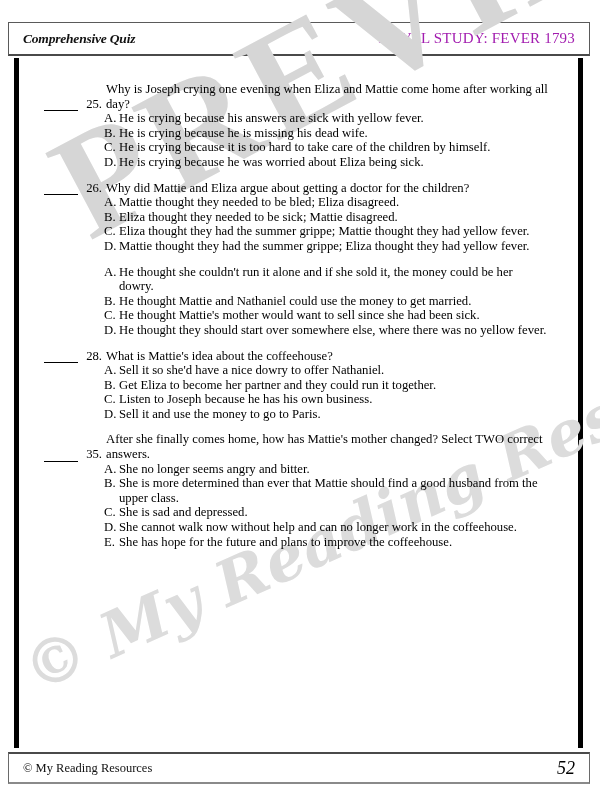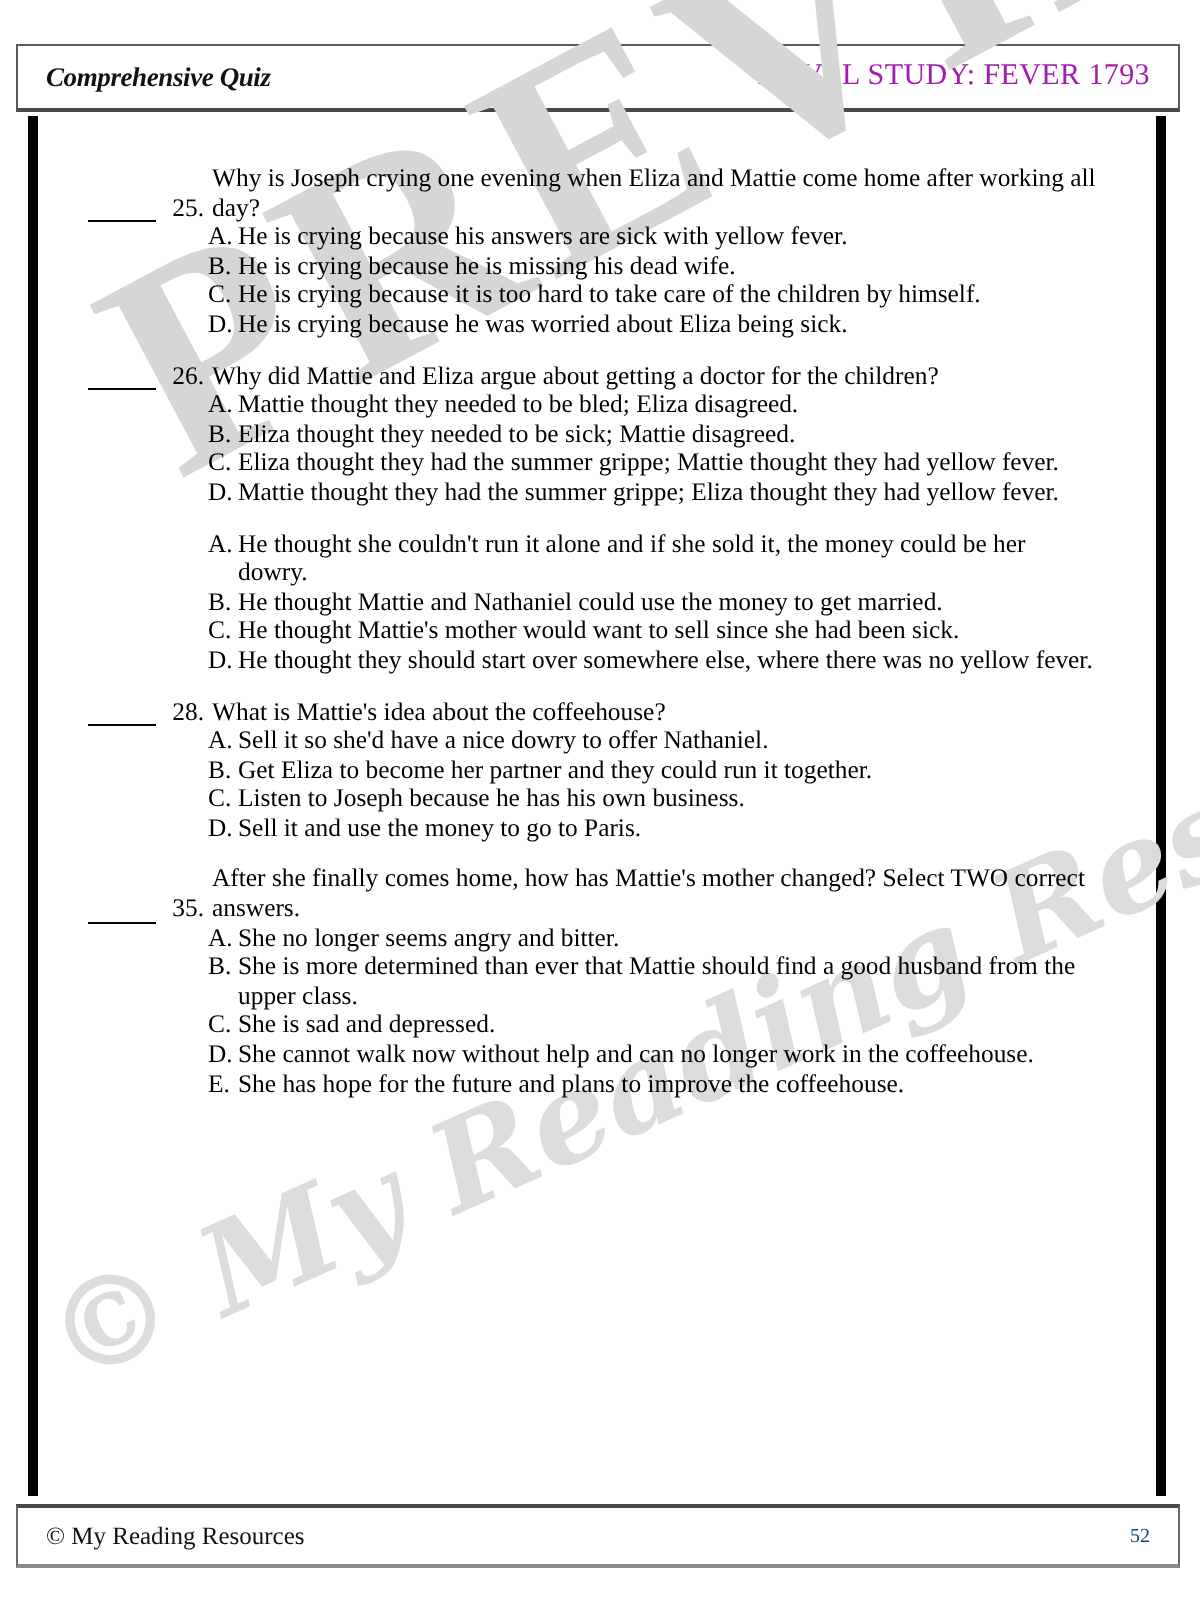--- a/index.html
+++ b/index.html
@@ -82,22 +82,23 @@
     align-items: center;
     justify-content: space-between;
     padding: 0 14px;
   }
   .footer-left {
     font-size: 12.5px;
     color: #111;
     white-space: nowrap;
   }
   .footer-right {
-    font-size: 10px;
-    color: #0c4a6e;
+    font-size: 18px;
+    font-style: italic;
+    color: #000000;
   }
 
   
   .content {
     position: absolute;
     left: 44px;
     top: 82px;
     width: 505px;
     z-index: 3;
   }

